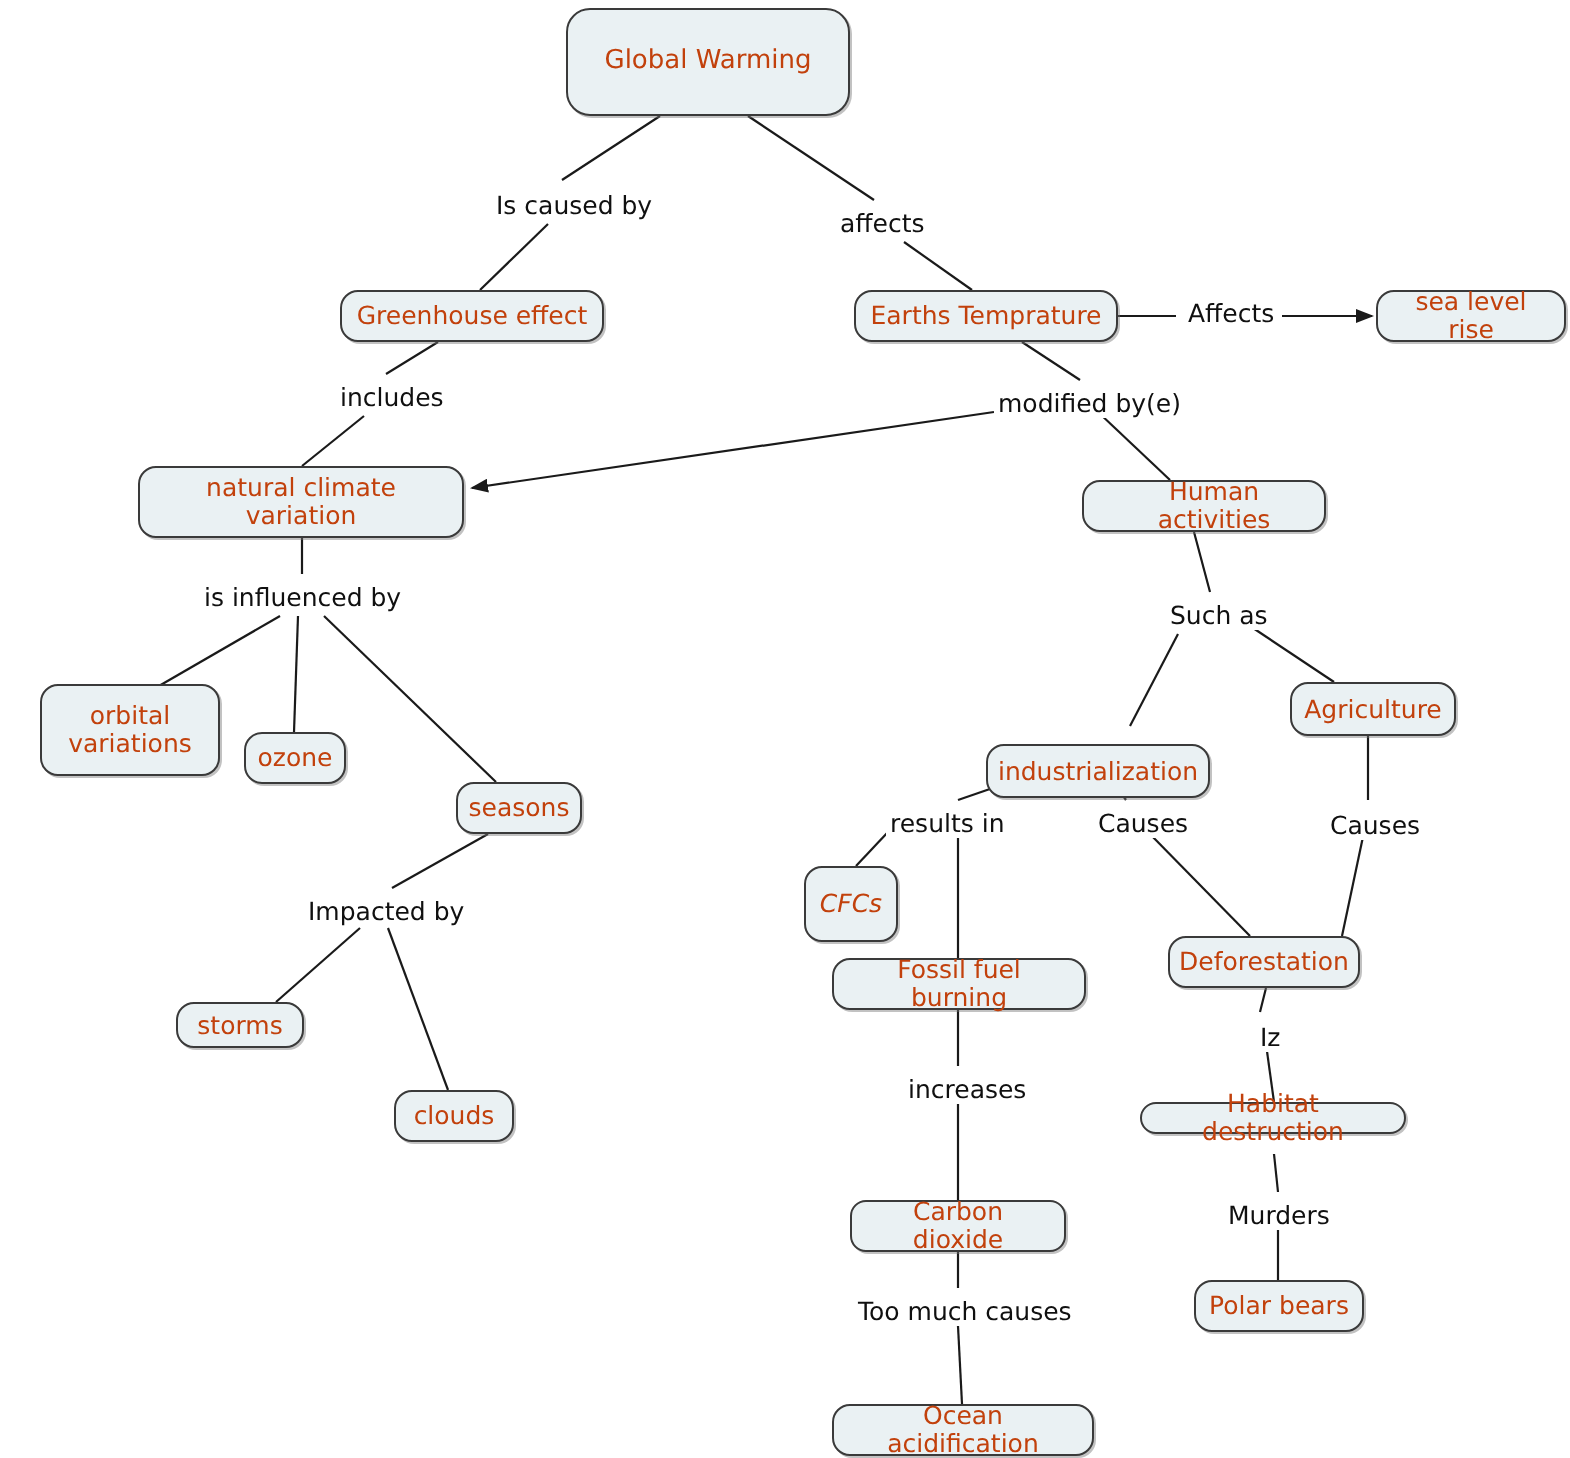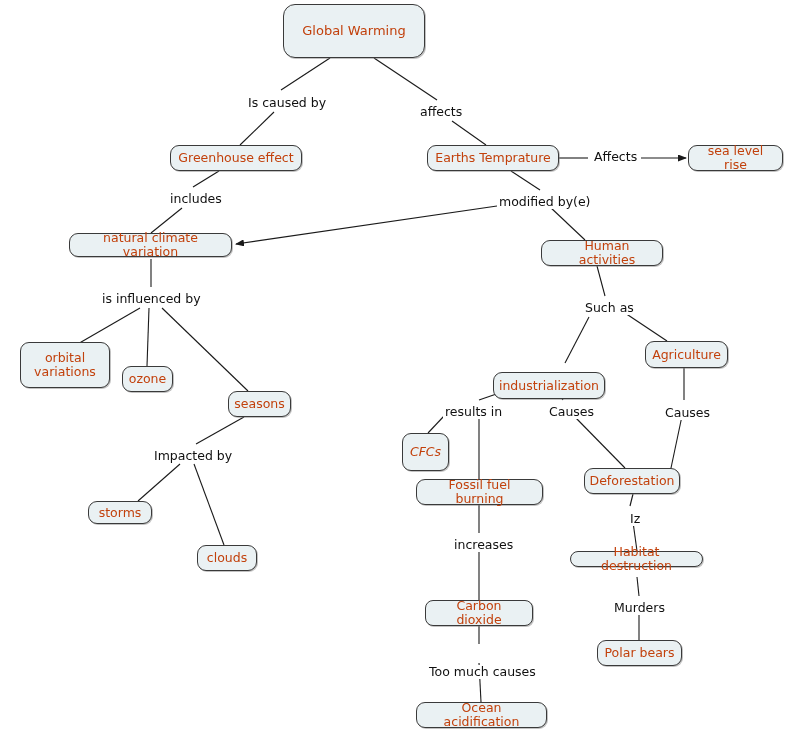--- a/index.html
+++ b/index.html
@@ -105,21 +105,21 @@
         <line x1="639" y1="615" x2="639" y2="640" stroke="#1a1a1a" stroke-width="1.1"></line>
         <line x1="479" y1="626" x2="479" y2="644" stroke="#1a1a1a" stroke-width="1.1"></line>
         <line x1="479" y1="663" x2="481" y2="702" stroke="#1a1a1a" stroke-width="1.1"></line>
       </g>
   </svg>
   <div id="nodes-layer">
       <div class="cm-node root" style="left: 283px; top: 4px; width: 142px; height: 54px;">Global Warming</div>
       <div class="cm-node" style="left: 170px; top: 145px; width: 132px; height: 26px;">Greenhouse effect</div>
       <div class="cm-node" style="left: 427px; top: 145px; width: 132px; height: 26px;">Earths Temprature</div>
       <div class="cm-node" style="left: 688px; top: 145px; width: 95px; height: 26px;">sea level rise</div>
-      <div class="cm-node" style="left: 69px; top: 233px; width: 163px; height: 24px;">natural climate variation</div>
+      <div class="cm-node" style="left: 69px; top: 233px; width: 163px; height: 36px;">natural climate variation</div>
       <div class="cm-node" style="left: 541px; top: 240px; width: 122px; height: 26px; padding-left: 16px;">Human activities</div>
       <div class="cm-node" style="left: 0px; top: 342px; width: 90px; height: 46px; margin-left: 20px;">orbital
 variations</div>
       <div class="cm-node" style="left: 122px; top: 366px; width: 51px; height: 26px;">ozone</div>
       <div class="cm-node" style="left: 228px; top: 391px; width: 63px; height: 26px;">seasons</div>
       <div class="cm-node" style="left: 645px; top: 341px; width: 83px; height: 27px;">Agriculture</div>
       <div class="cm-node" style="left: 493px; top: 363px; width: 112px; height: 27px; margin-top: 9px;">industrialization</div>
       <div class="cm-node" style="left: 402px; top: 433px; width: 47px; height: 38px; font-style: italic;">CFCs</div>
       <div class="cm-node" style="left: 584px; top: 468px; width: 96px; height: 26px;">Deforestation</div>
       <div class="cm-node" style="left: 416px; top: 479px; width: 127px; height: 26px;">Fossil fuel burning</div>
@@ -138,15 +138,15 @@
       <div class="cm-edge-label" style="left: 497px; top: 195px;">modified by(e)</div>
       <div class="cm-edge-label" style="left: 100px; top: 292px;">is influenced by</div>
       <div class="cm-edge-label" style="left: 583px; top: 301px;">Such as</div>
       <div class="cm-edge-label" style="left: 443px; top: 405px;">results in</div>
       <div class="cm-edge-label" style="left: 547px; top: 405px;">Causes</div>
       <div class="cm-edge-label" style="left: 663px; top: 406px;">Causes</div>
       <div class="cm-edge-label" style="left: 152px; top: 449px;">Impacted by</div>
       <div class="cm-edge-label" style="left: 628px; top: 512px;">Iz</div>
       <div class="cm-edge-label" style="left: 452px; top: 538px;">increases</div>
       <div class="cm-edge-label" style="left: 612px; top: 601px;">Murders</div>
-      <div class="cm-edge-label" style="left: 427px; top: 649px; margin-top: 16px;">Too much causes</div>
+      <div class="cm-edge-label" style="left: 427px; top: 649px;">Too much causes</div>
     </div>
 </div>
 
 </body></html>

